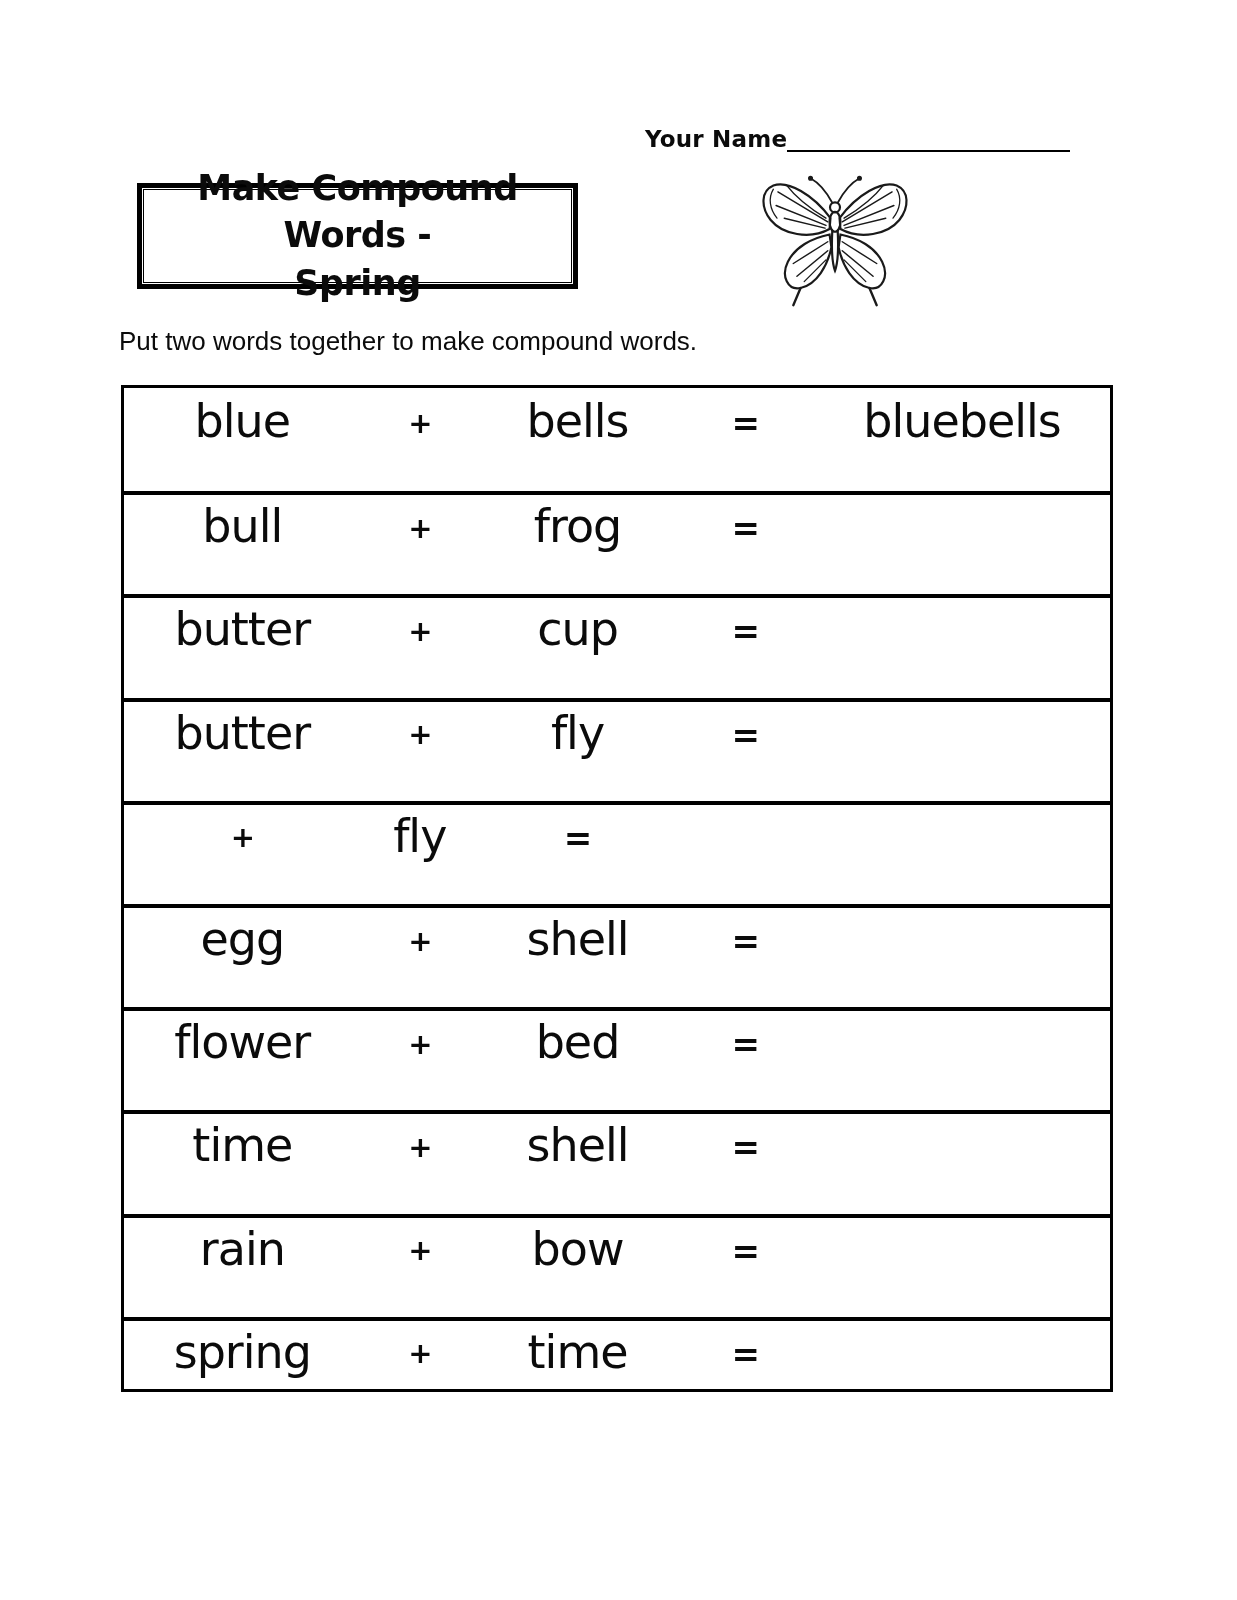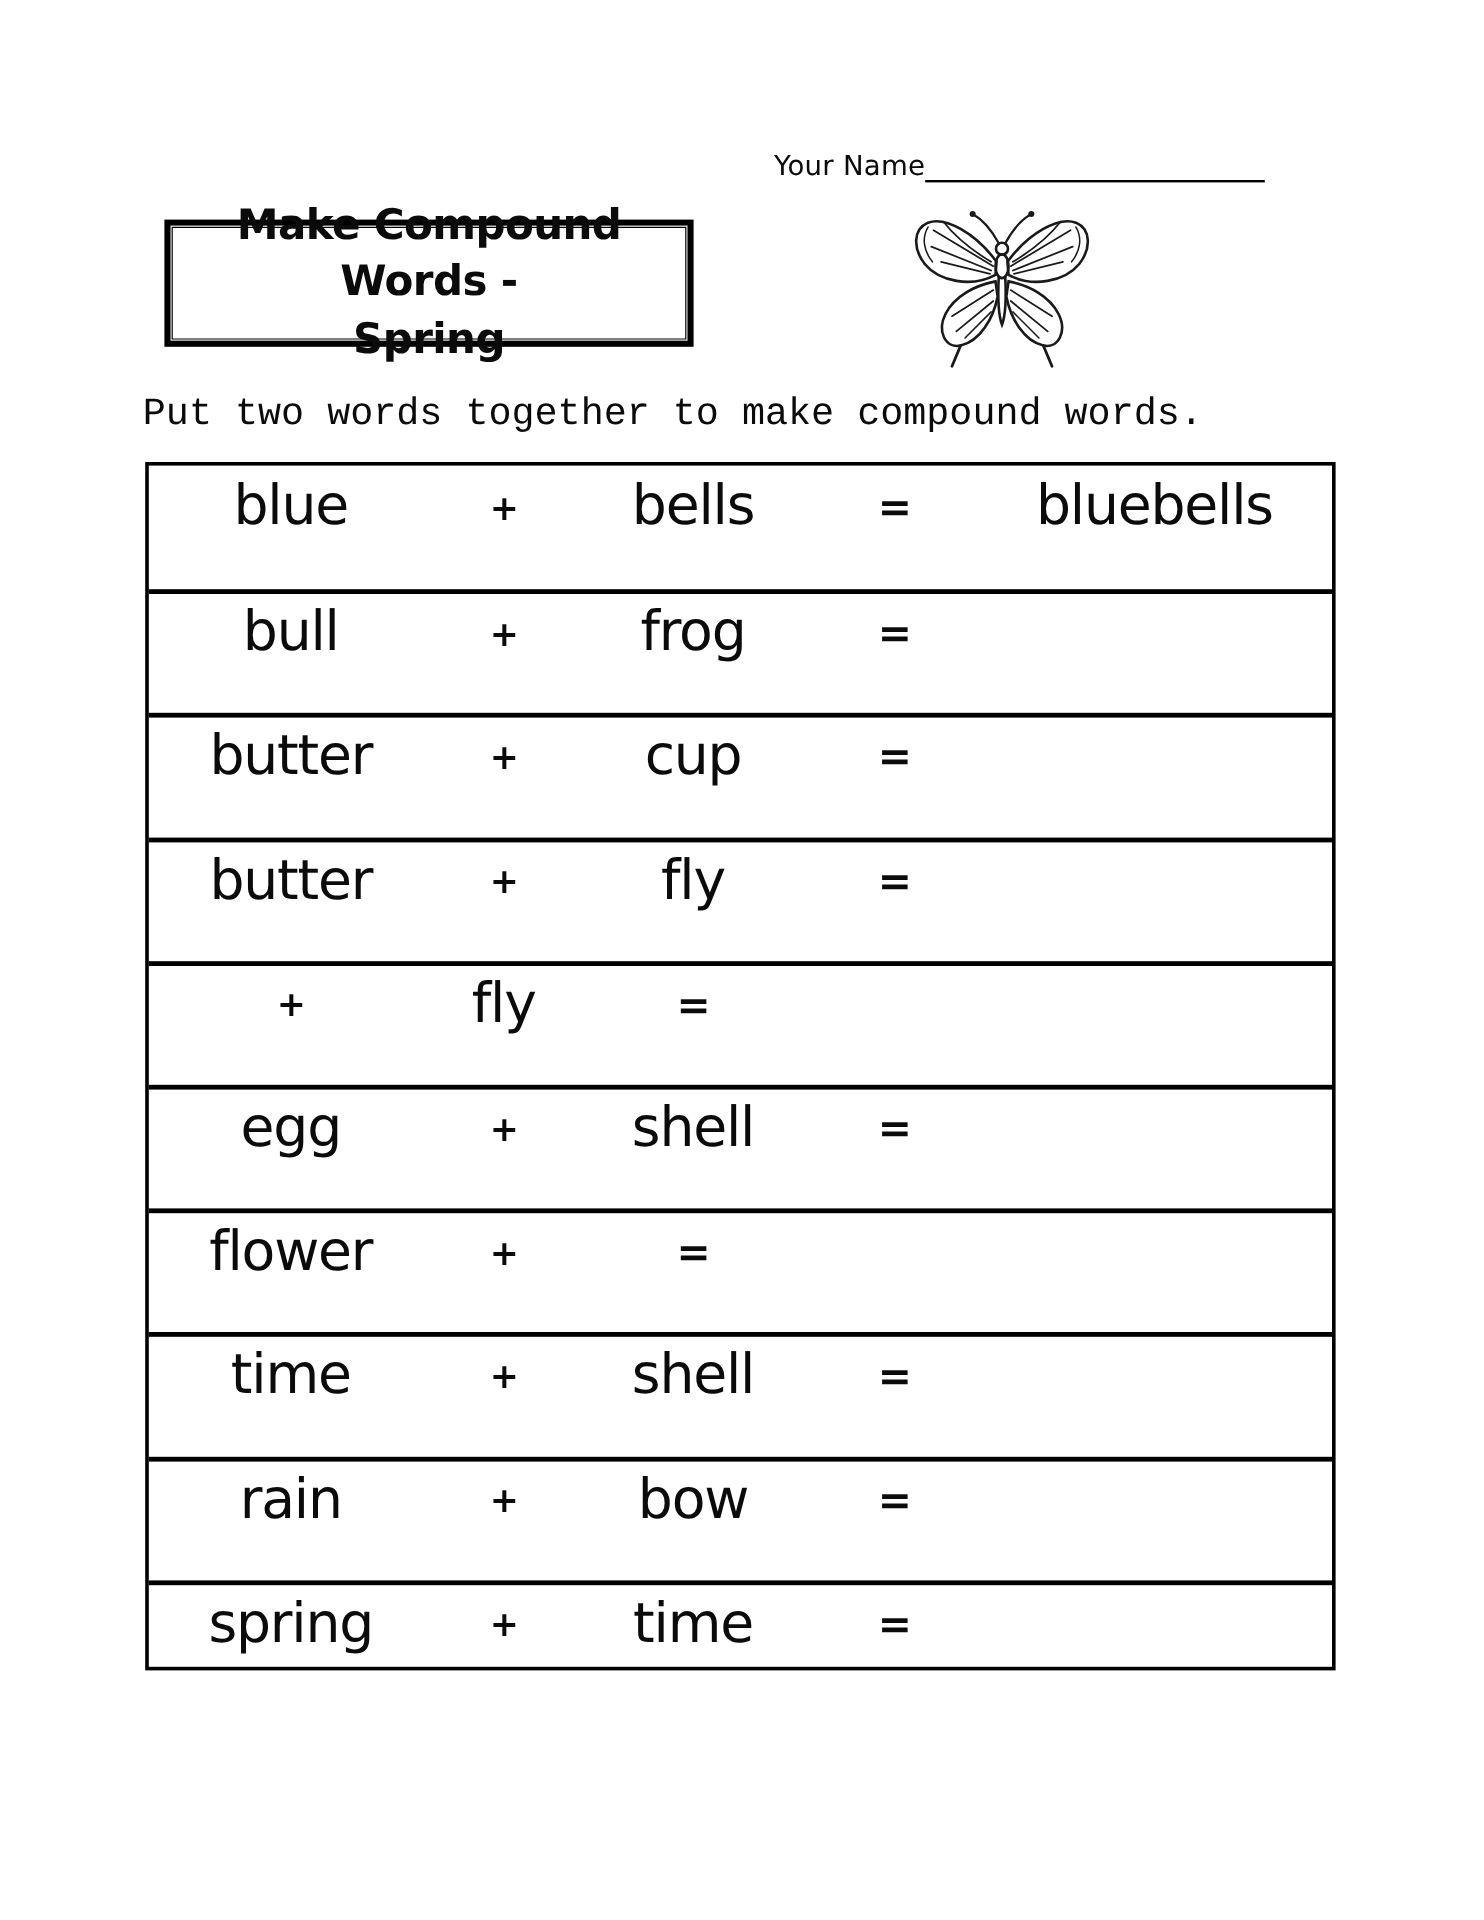--- a/index.html
+++ b/index.html
@@ -13,21 +13,21 @@
   }
 
   
   .name-row {
     position: absolute;
     left: 645px;
     top: 126px;
     display: flex;
     align-items: flex-end;
     font-size: 23px;
-    font-weight: 400;
+    font-weight: 700;
     letter-spacing: 0.2px;
   }
   .name-blank {
     display: inline-block;
     width: 283px;
     height: 26px;
     border-bottom: 2px solid #000;
   }
 
   .title-box {
@@ -56,22 +56,22 @@
     width: 170px;
     height: 145px;
   }
   .butterfly svg { width: 100%; height: 100%; }
 
   
   .instructions {
     position: absolute;
     left: 119px;
     top: 326px;
-    font-family: Liberation Mono, monospace;
-    font-size: 32px;
+    font-family: Liberation Sans, sans-serif;
+    font-size: 26px;
   }
 
   
   .words-table {
     position: absolute;
     left: 121px;
     top: 385px;
     width: 992px;
     height: 1007px;
     border: 3px solid #000;
@@ -205,20 +205,21 @@
     <div class="cell">egg</div>
     <div class="cell sym-plus">+</div>
     <div class="cell">shell</div>
     <div class="cell sym-eq">=</div>
     <div class="cell answer"></div>
   </div>
 
   <div class="word-row">
     <div class="cell">flower</div>
     <div class="cell sym-plus">+</div>
+    <div class="cell">bed</div>
     <div class="cell sym-eq">=</div>
     <div class="cell answer"></div>
   </div>
 
   <div class="word-row">
     <div class="cell">time</div>
     <div class="cell sym-plus">+</div>
     <div class="cell">shell</div>
     <div class="cell sym-eq">=</div>
     <div class="cell answer"></div>

